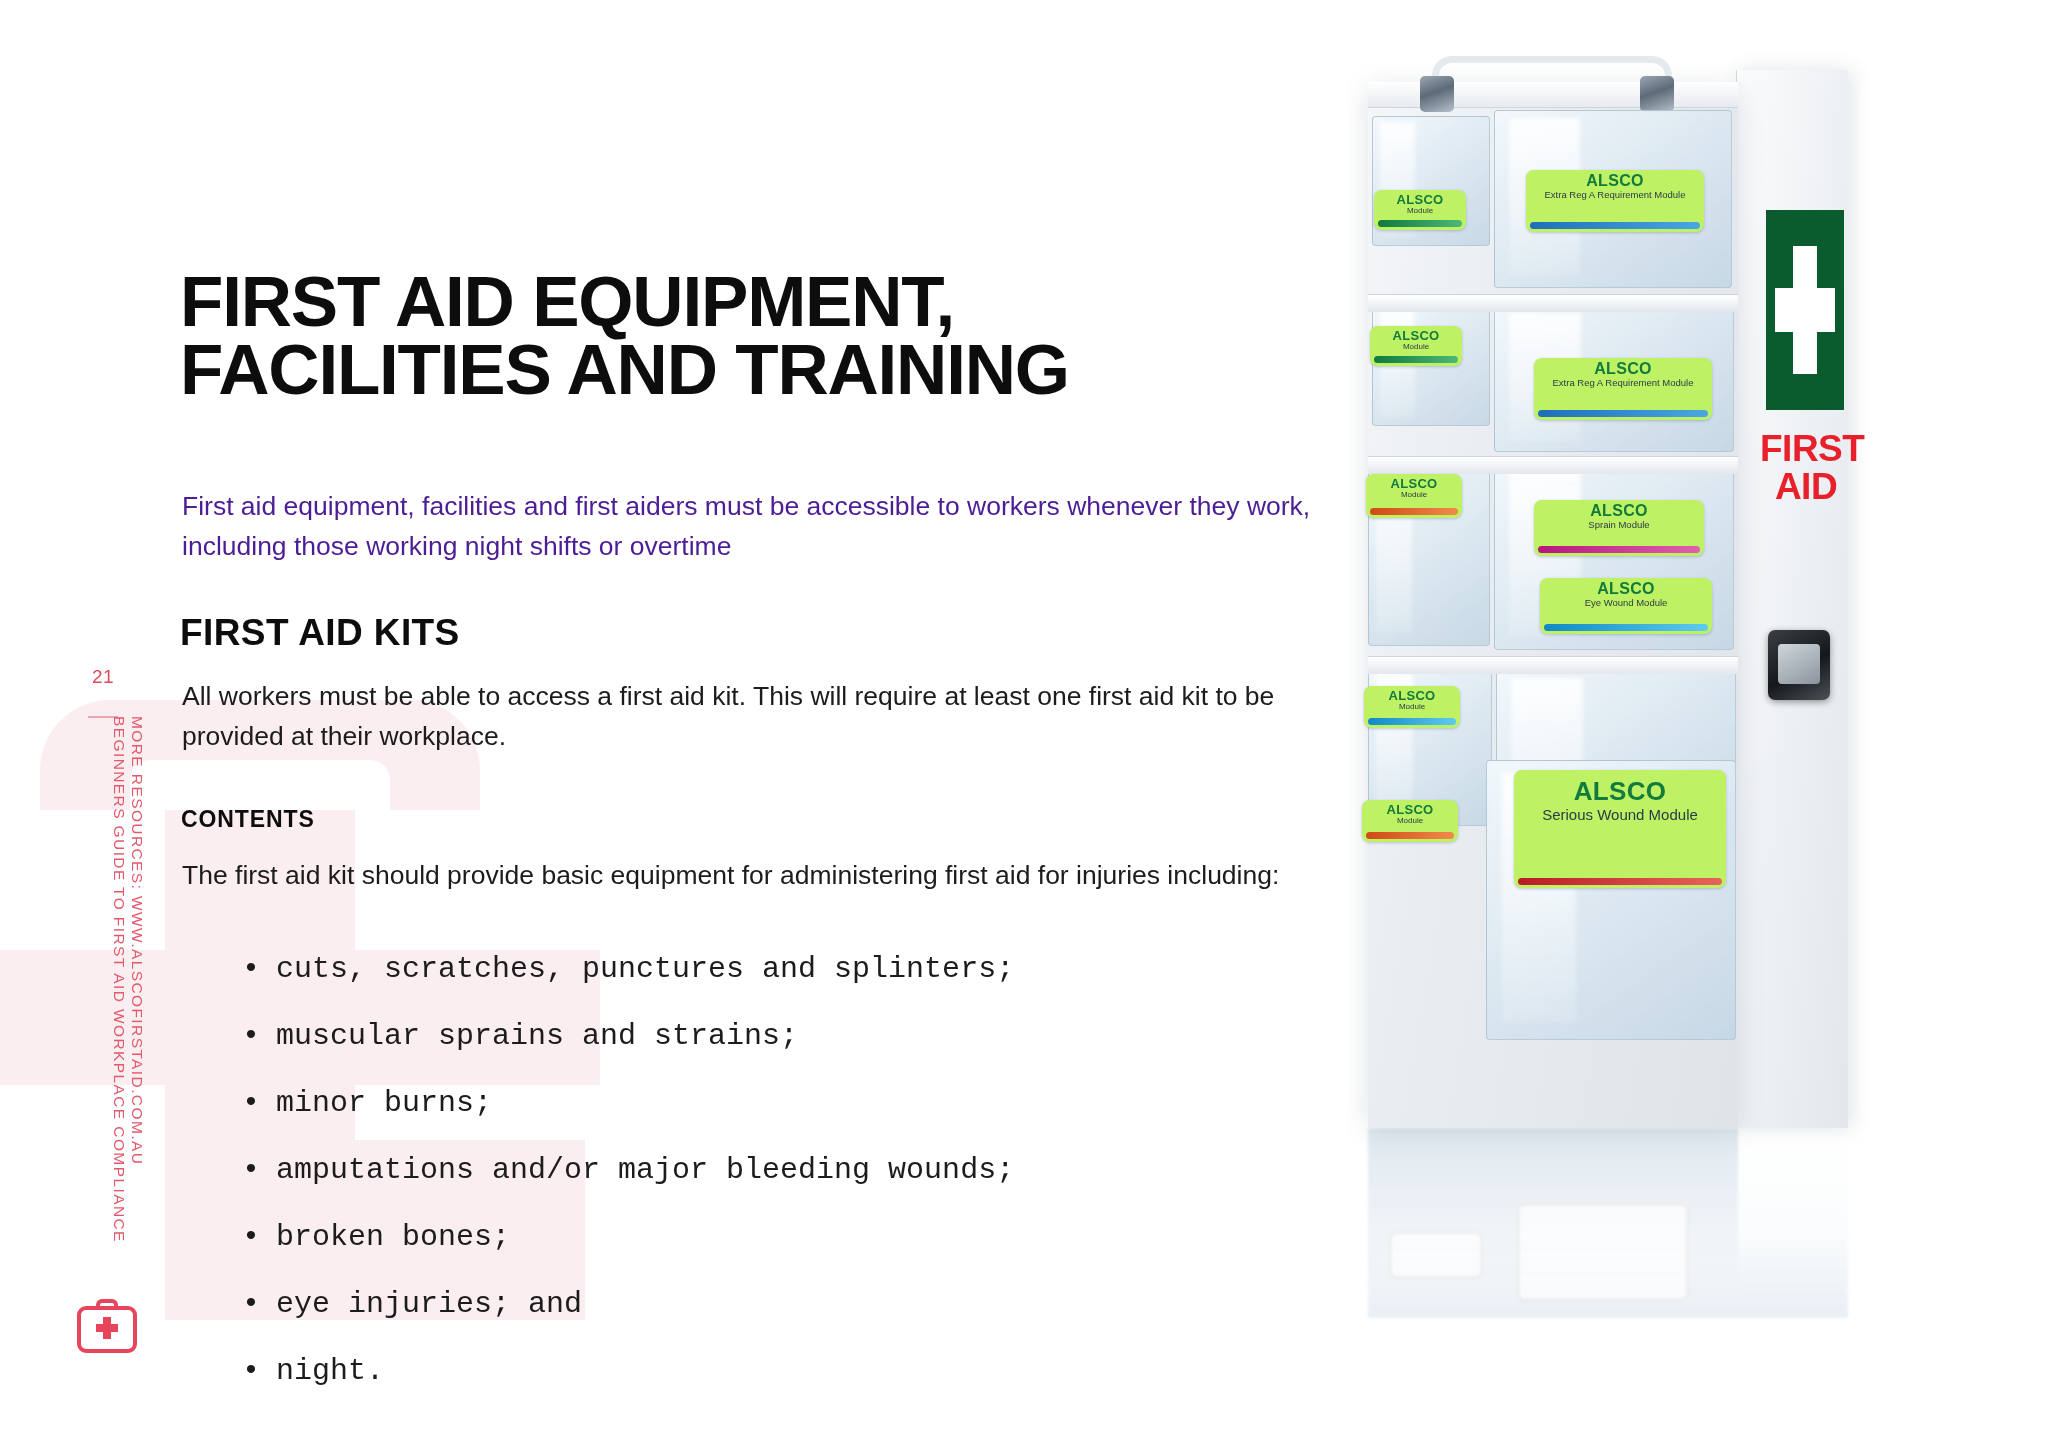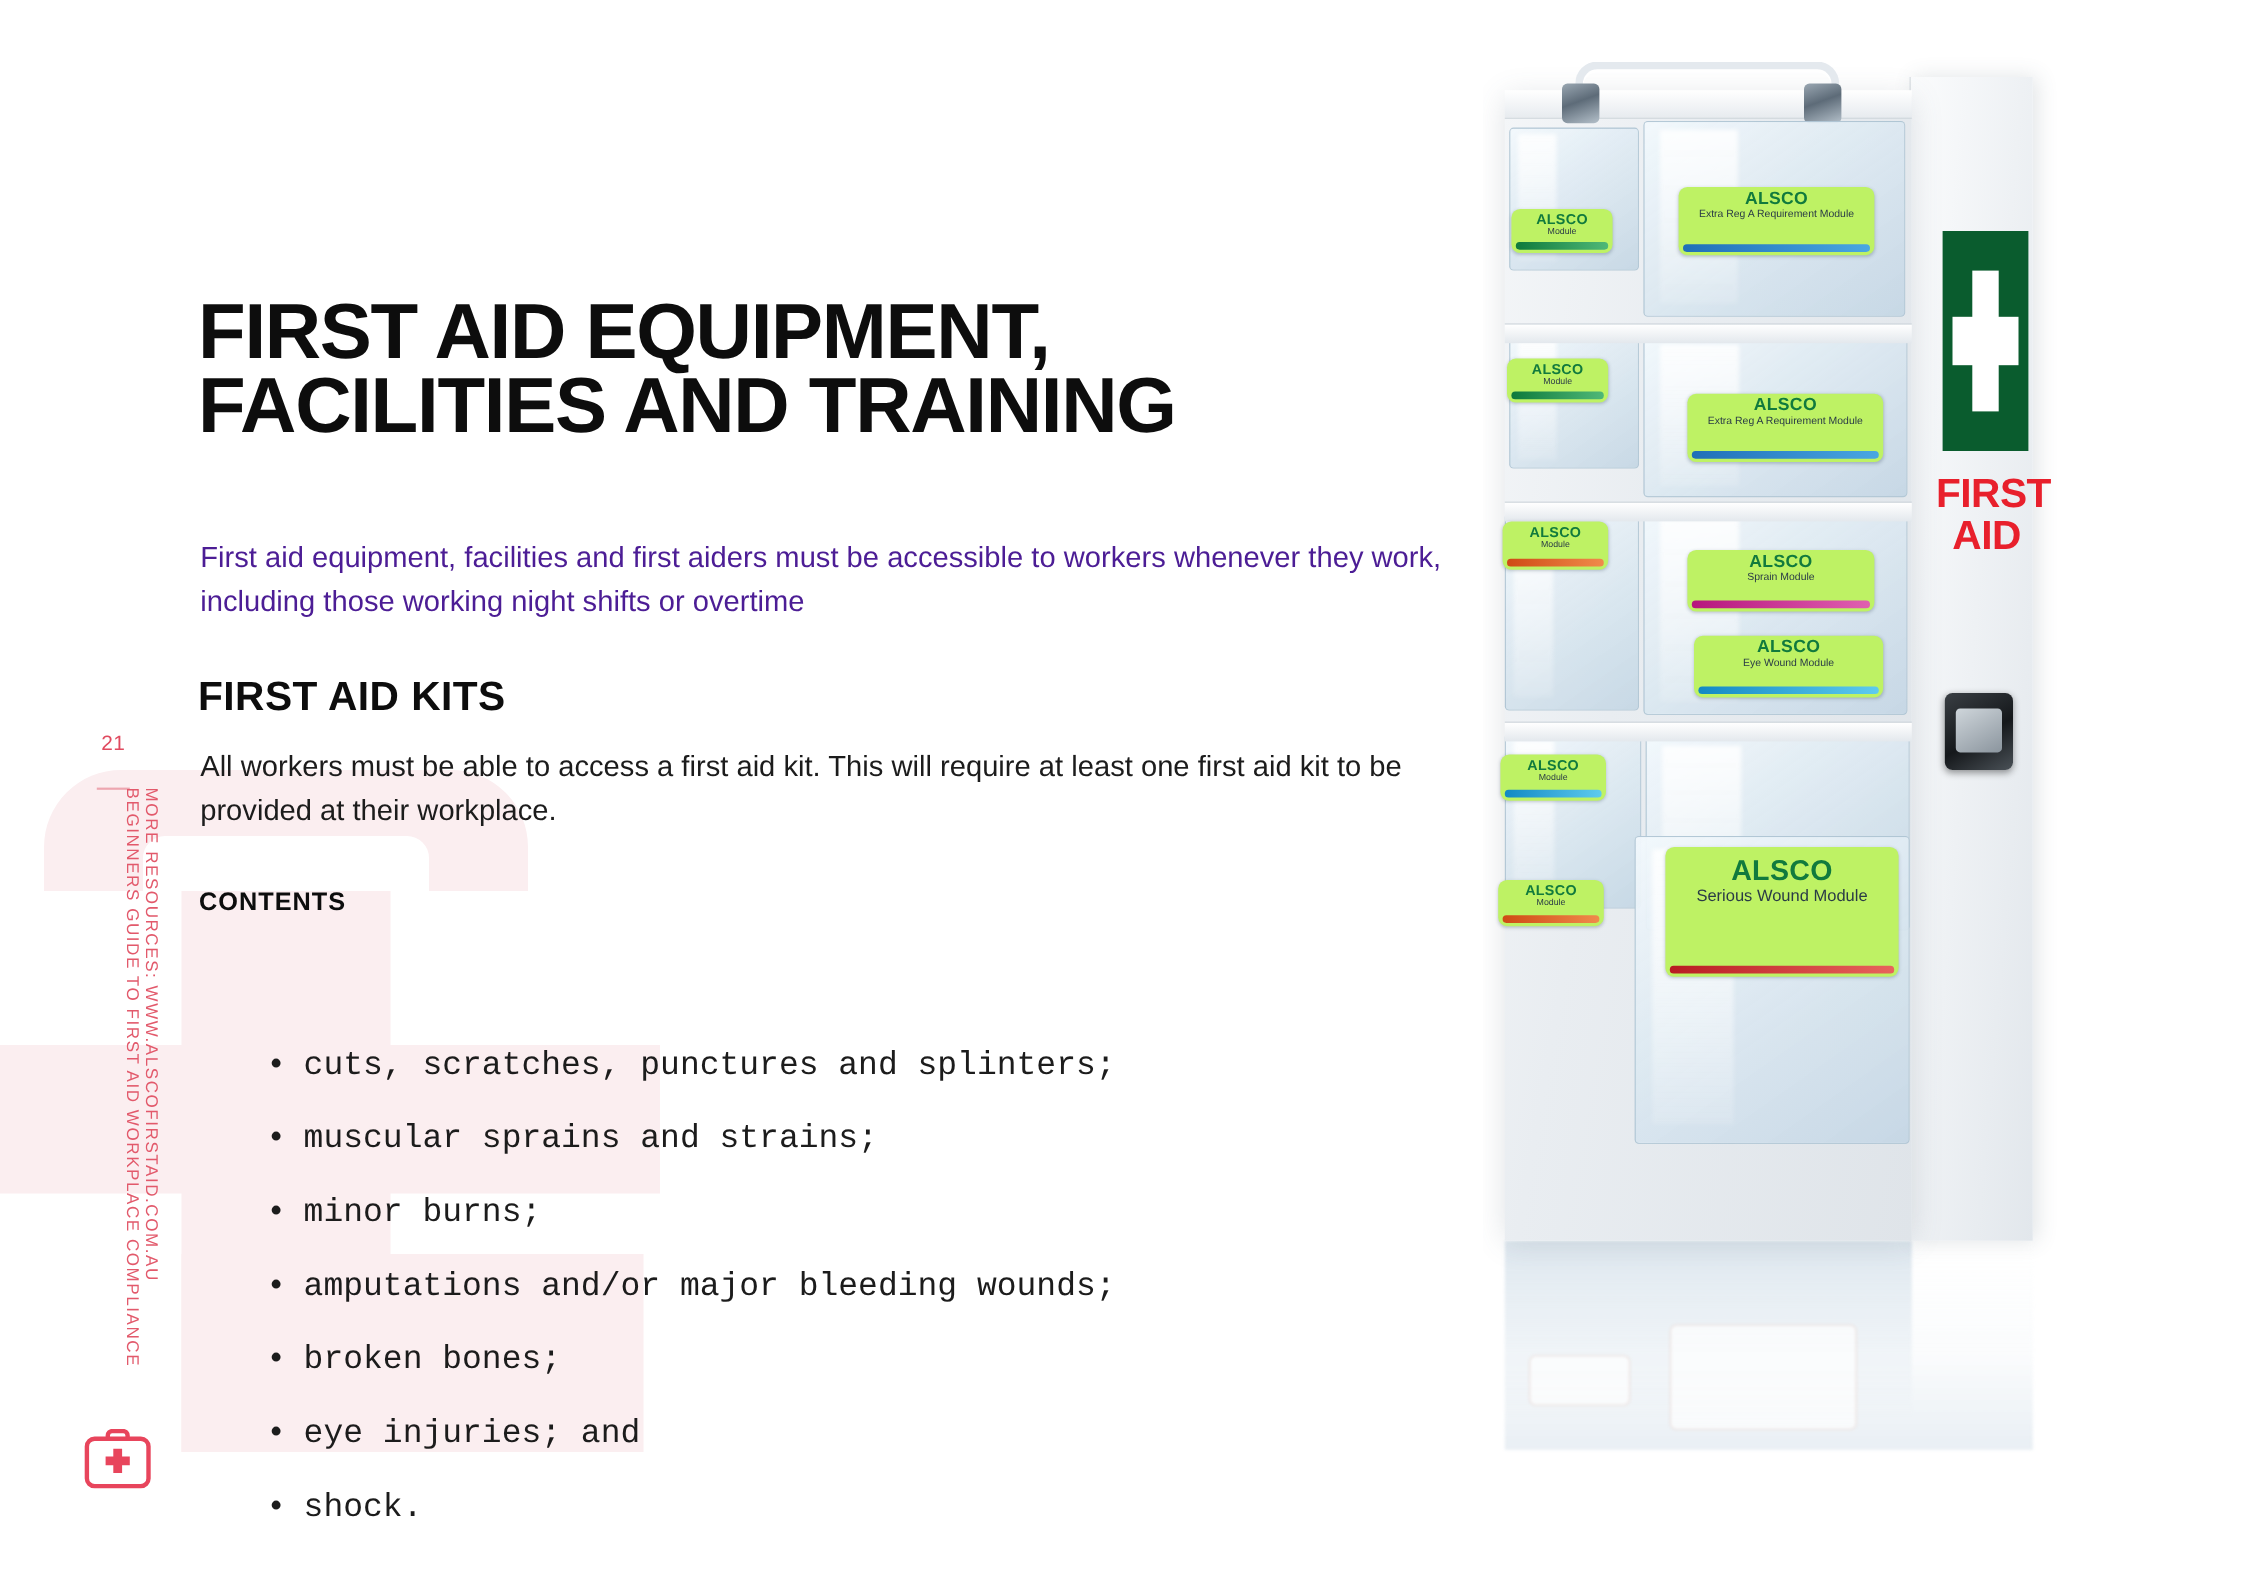--- a/index.html
+++ b/index.html
@@ -486,29 +486,30 @@
     <h1 class="title"><span>FIRST AID EQUIPMENT,</span><br><span>FACILITIES AND TRAINING</span></h1>
 
     <p class="intro">First aid equipment, facilities and first aiders must be accessible to workers whenever they work, including those working night shifts or overtime</p>
 
     <h2 class="h2">FIRST AID KITS</h2>
 
     <p class="kits-para">All workers must be able to access a first aid kit. This will require at least one first aid kit to be provided at their workplace.</p>
 
     <h3 class="h3">CONTENTS</h3>
 
+    <p class="contents-para">The first aid kit should provide basic equipment for administering first aid for injuries including:</p>
 
     <ul class="bullets">
       <li><span class="dot">•</span> <span>cuts, scratches, punctures and splinters;</span></li>
       <li><span class="dot">•</span> <span>muscular sprains and strains;</span></li>
       <li><span class="dot">•</span> <span>minor burns;</span></li>
       <li><span class="dot">•</span> <span>amputations and/or major bleeding wounds;</span></li>
       <li><span class="dot">•</span> <span>broken bones;</span></li>
       <li><span class="dot">•</span> <span>eye injuries; and</span></li>
-      <li><span class="dot">•</span> <span>shock.</span></li>
+      <li><span class="dot">•</span> <span>night.</span></li>
     </ul>
   </div>
 
   <div class="photo">
 
     <div class="reflection">
       <div class="rgap"></div>
       <div class="ghost-label" style="left:22px;  top:40px;  width:92px;  height:46px;"></div>
       <div class="ghost-label" style="left:150px; top:18px;  width:170px; height:96px;"></div>
     </div>

